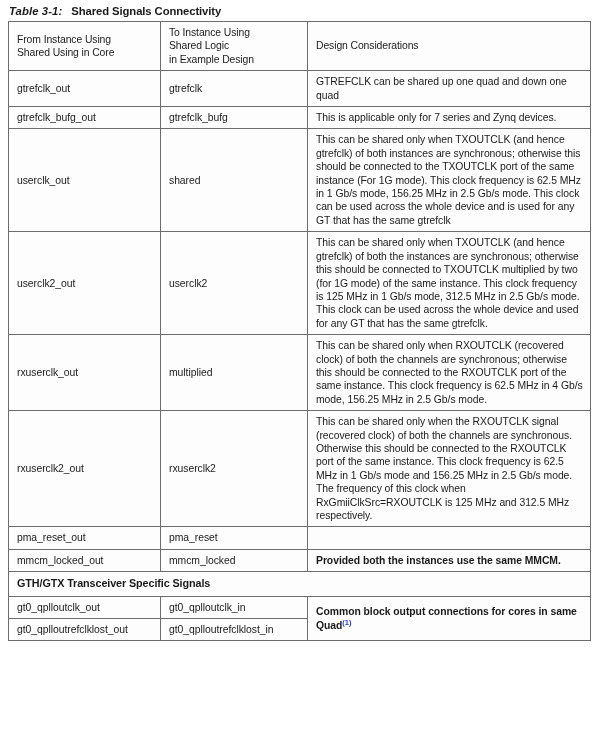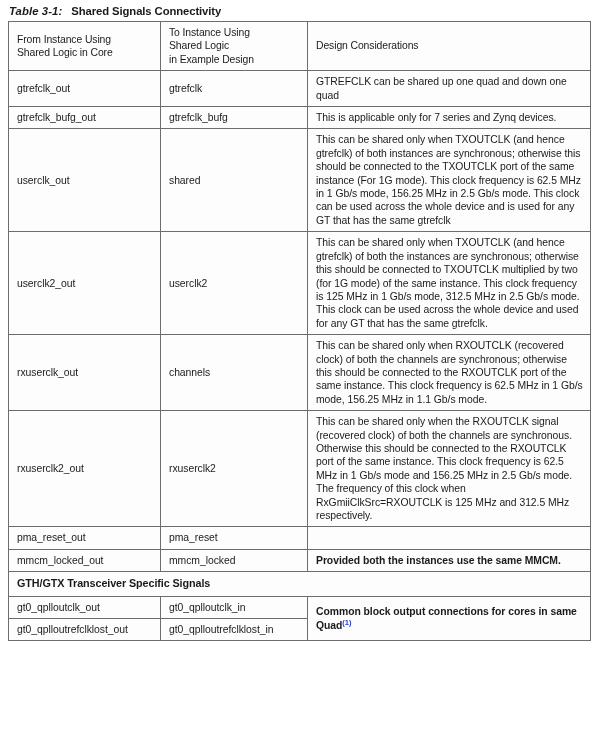--- a/index.html
+++ b/index.html
@@ -128,21 +128,21 @@
   <table class="signals">
     <colgroup>
       <col class="c1">
         <col class="c2">
         <col class="c3">
     </colgroup>
     <thead>
       <tr>
         <th>
           <span>From Instance Using</span><br>
-          <span>Shared Logic in Core</span>
+          <span>Shared Using in Core</span>
         </th>
         <th>
           <span>To Instance Using</span><br>
           <span>Shared Logic</span><br>
           <span>in Example Design</span>
         </th>
         <th>Design Considerations</th>
       </tr>
     </thead>
     <tbody>
@@ -166,22 +166,22 @@
       </tr>
 
       <tr>
         <td class="sig">userclk2_out</td>
         <td class="sig">userclk2</td>
         <td class="desc">This can be shared only when TXOUTCLK (and hence gtrefclk) of both the instances are synchronous; otherwise this should be connected to TXOUTCLK multiplied by two (for 1G mode) of the same instance. This clock frequency is 125 MHz in 1 Gb/s mode, 312.5 MHz in 2.5 Gb/s mode. This clock can be used across the whole device and used for any GT that has the same gtrefclk.</td>
       </tr>
 
       <tr>
         <td class="sig">rxuserclk_out</td>
-        <td class="sig">channels</td>
-        <td class="desc">This can be shared only when RXOUTCLK (recovered clock) of both the channels are synchronous; otherwise this should be connected to the RXOUTCLK port of the same instance. This clock frequency is 62.5 MHz in 1 Gb/s mode, 156.25 MHz in 1.1 Gb/s mode.</td>
+        <td class="sig">multiplied</td>
+        <td class="desc">This can be shared only when RXOUTCLK (recovered clock) of both the channels are synchronous; otherwise this should be connected to the RXOUTCLK port of the same instance. This clock frequency is 62.5 MHz in 4 Gb/s mode, 156.25 MHz in 2.5 Gb/s mode.</td>
       </tr>
 
       <tr>
         <td class="sig">rxuserclk2_out</td>
         <td class="sig">rxuserclk2</td>
         <td class="desc">This can be shared only when the RXOUTCLK signal (recovered clock) of both the channels are synchronous. Otherwise this should be connected to the RXOUTCLK port of the same instance. This clock frequency is 62.5 MHz in 1 Gb/s mode and 156.25 MHz in 2.5 Gb/s mode. The frequency of this clock when RxGmiiClkSrc=RXOUTCLK is 125 MHz and 312.5 MHz respectively.</td>
       </tr>
 
       <tr>
         <td class="sig">pma_reset_out</td>

